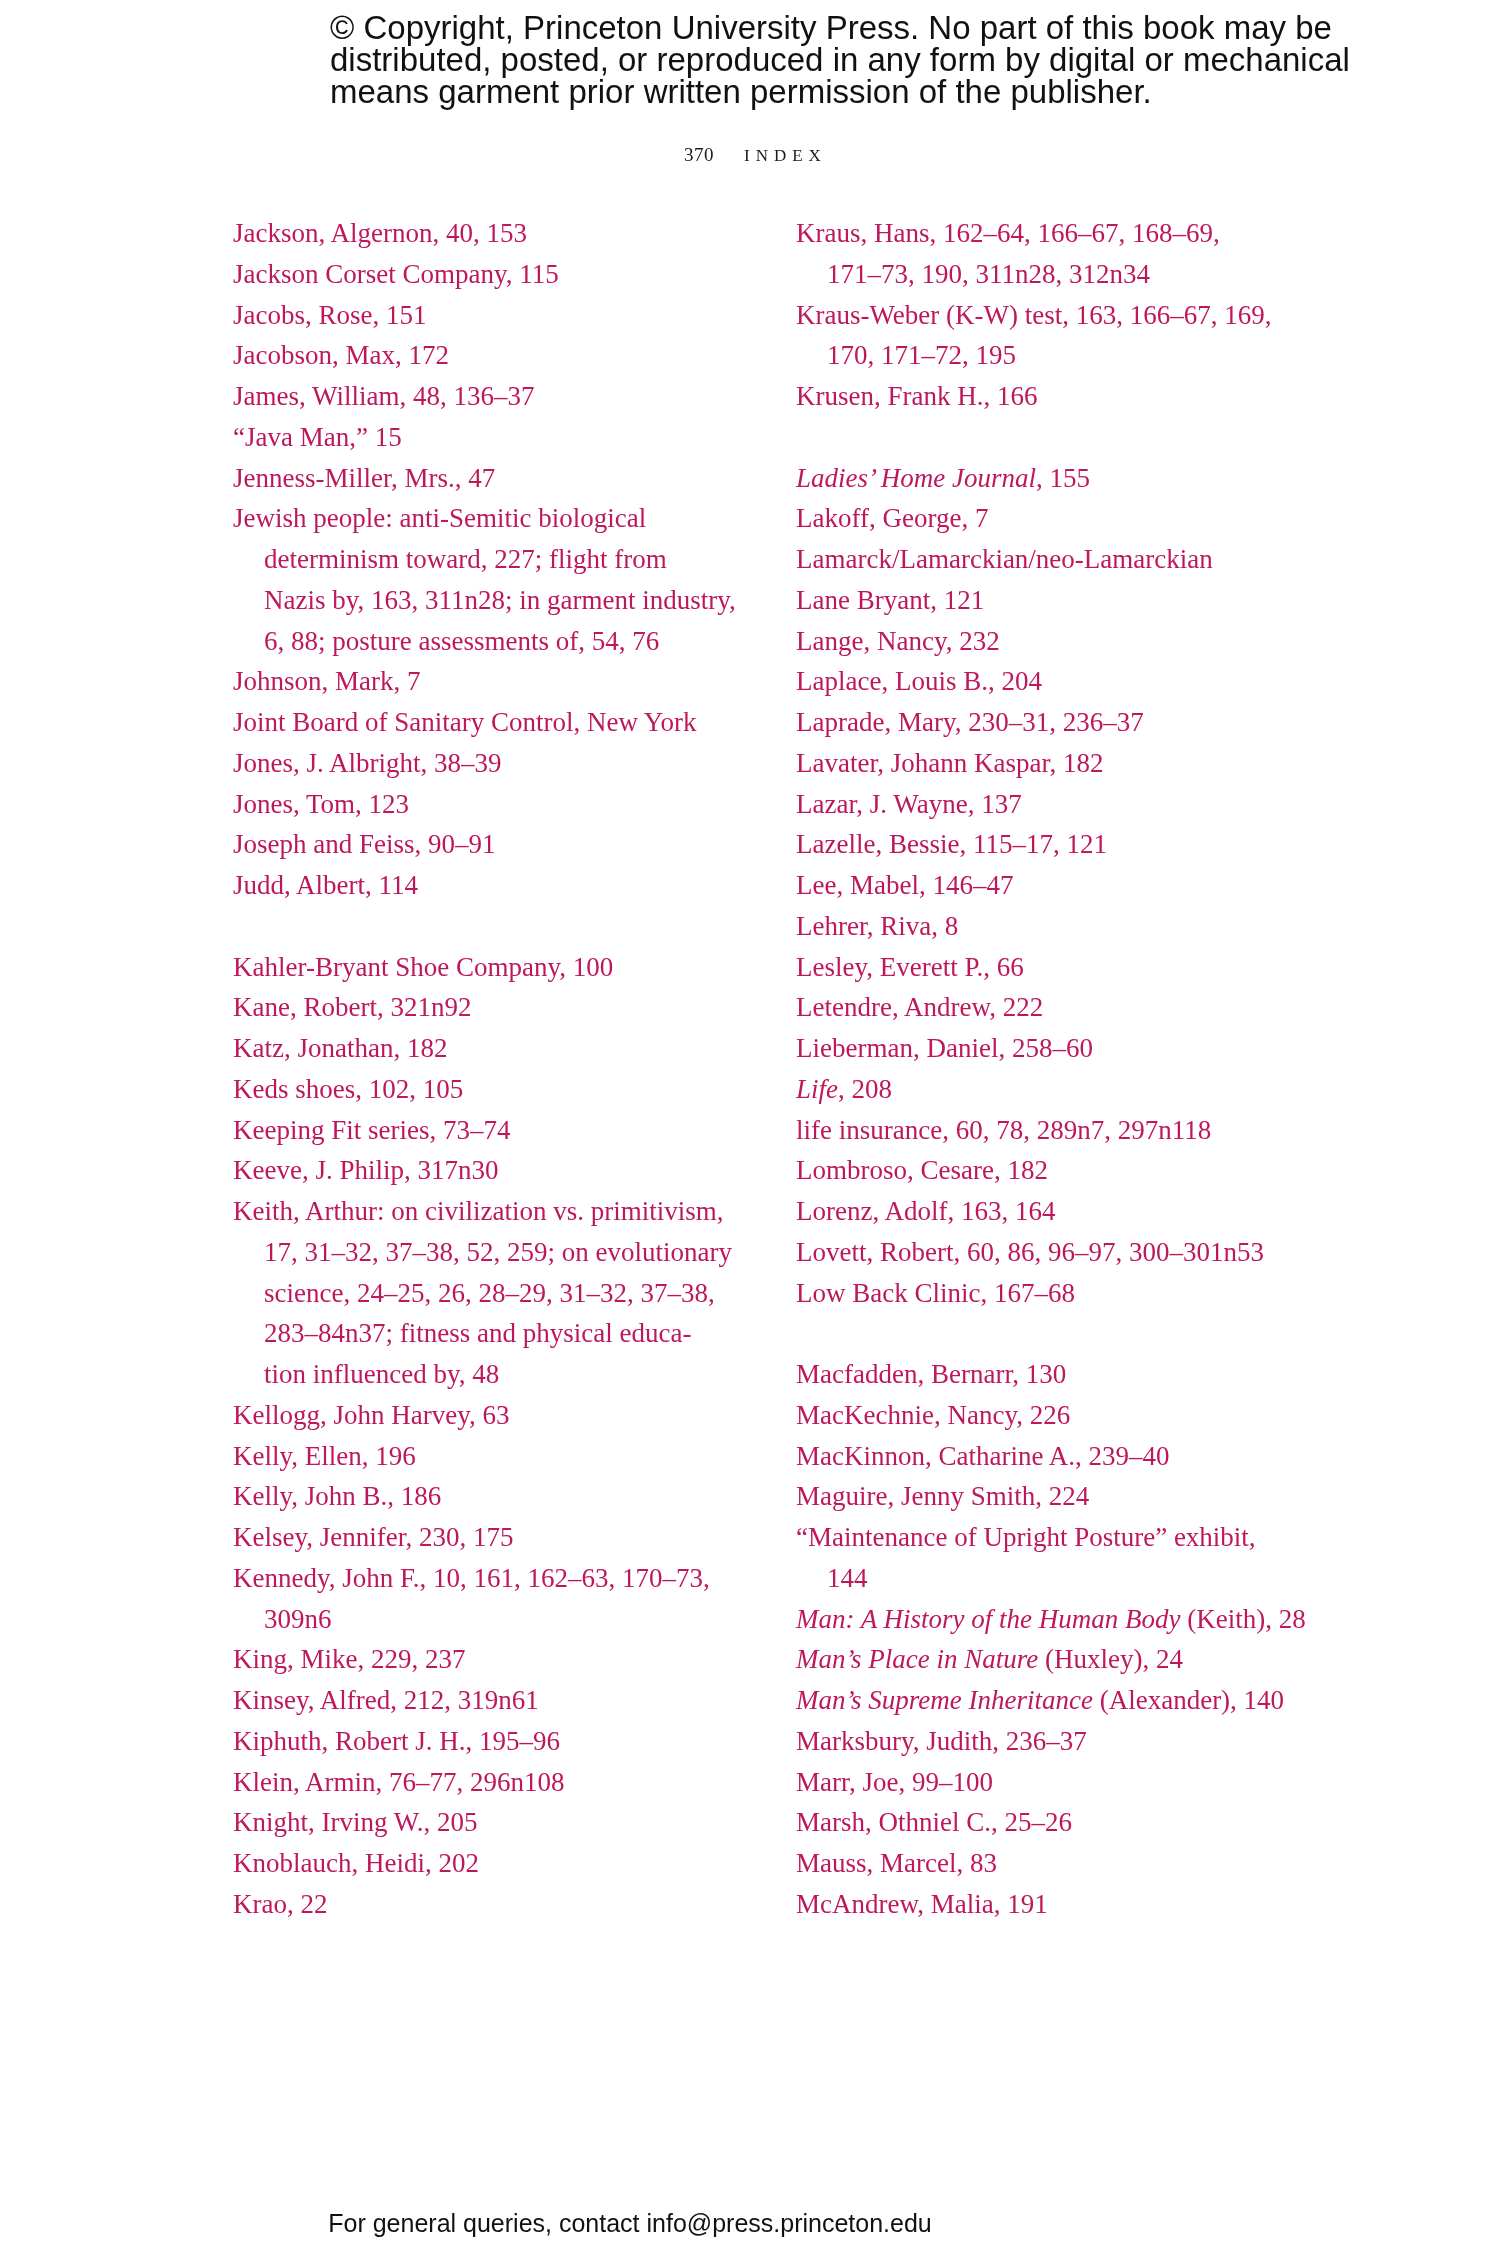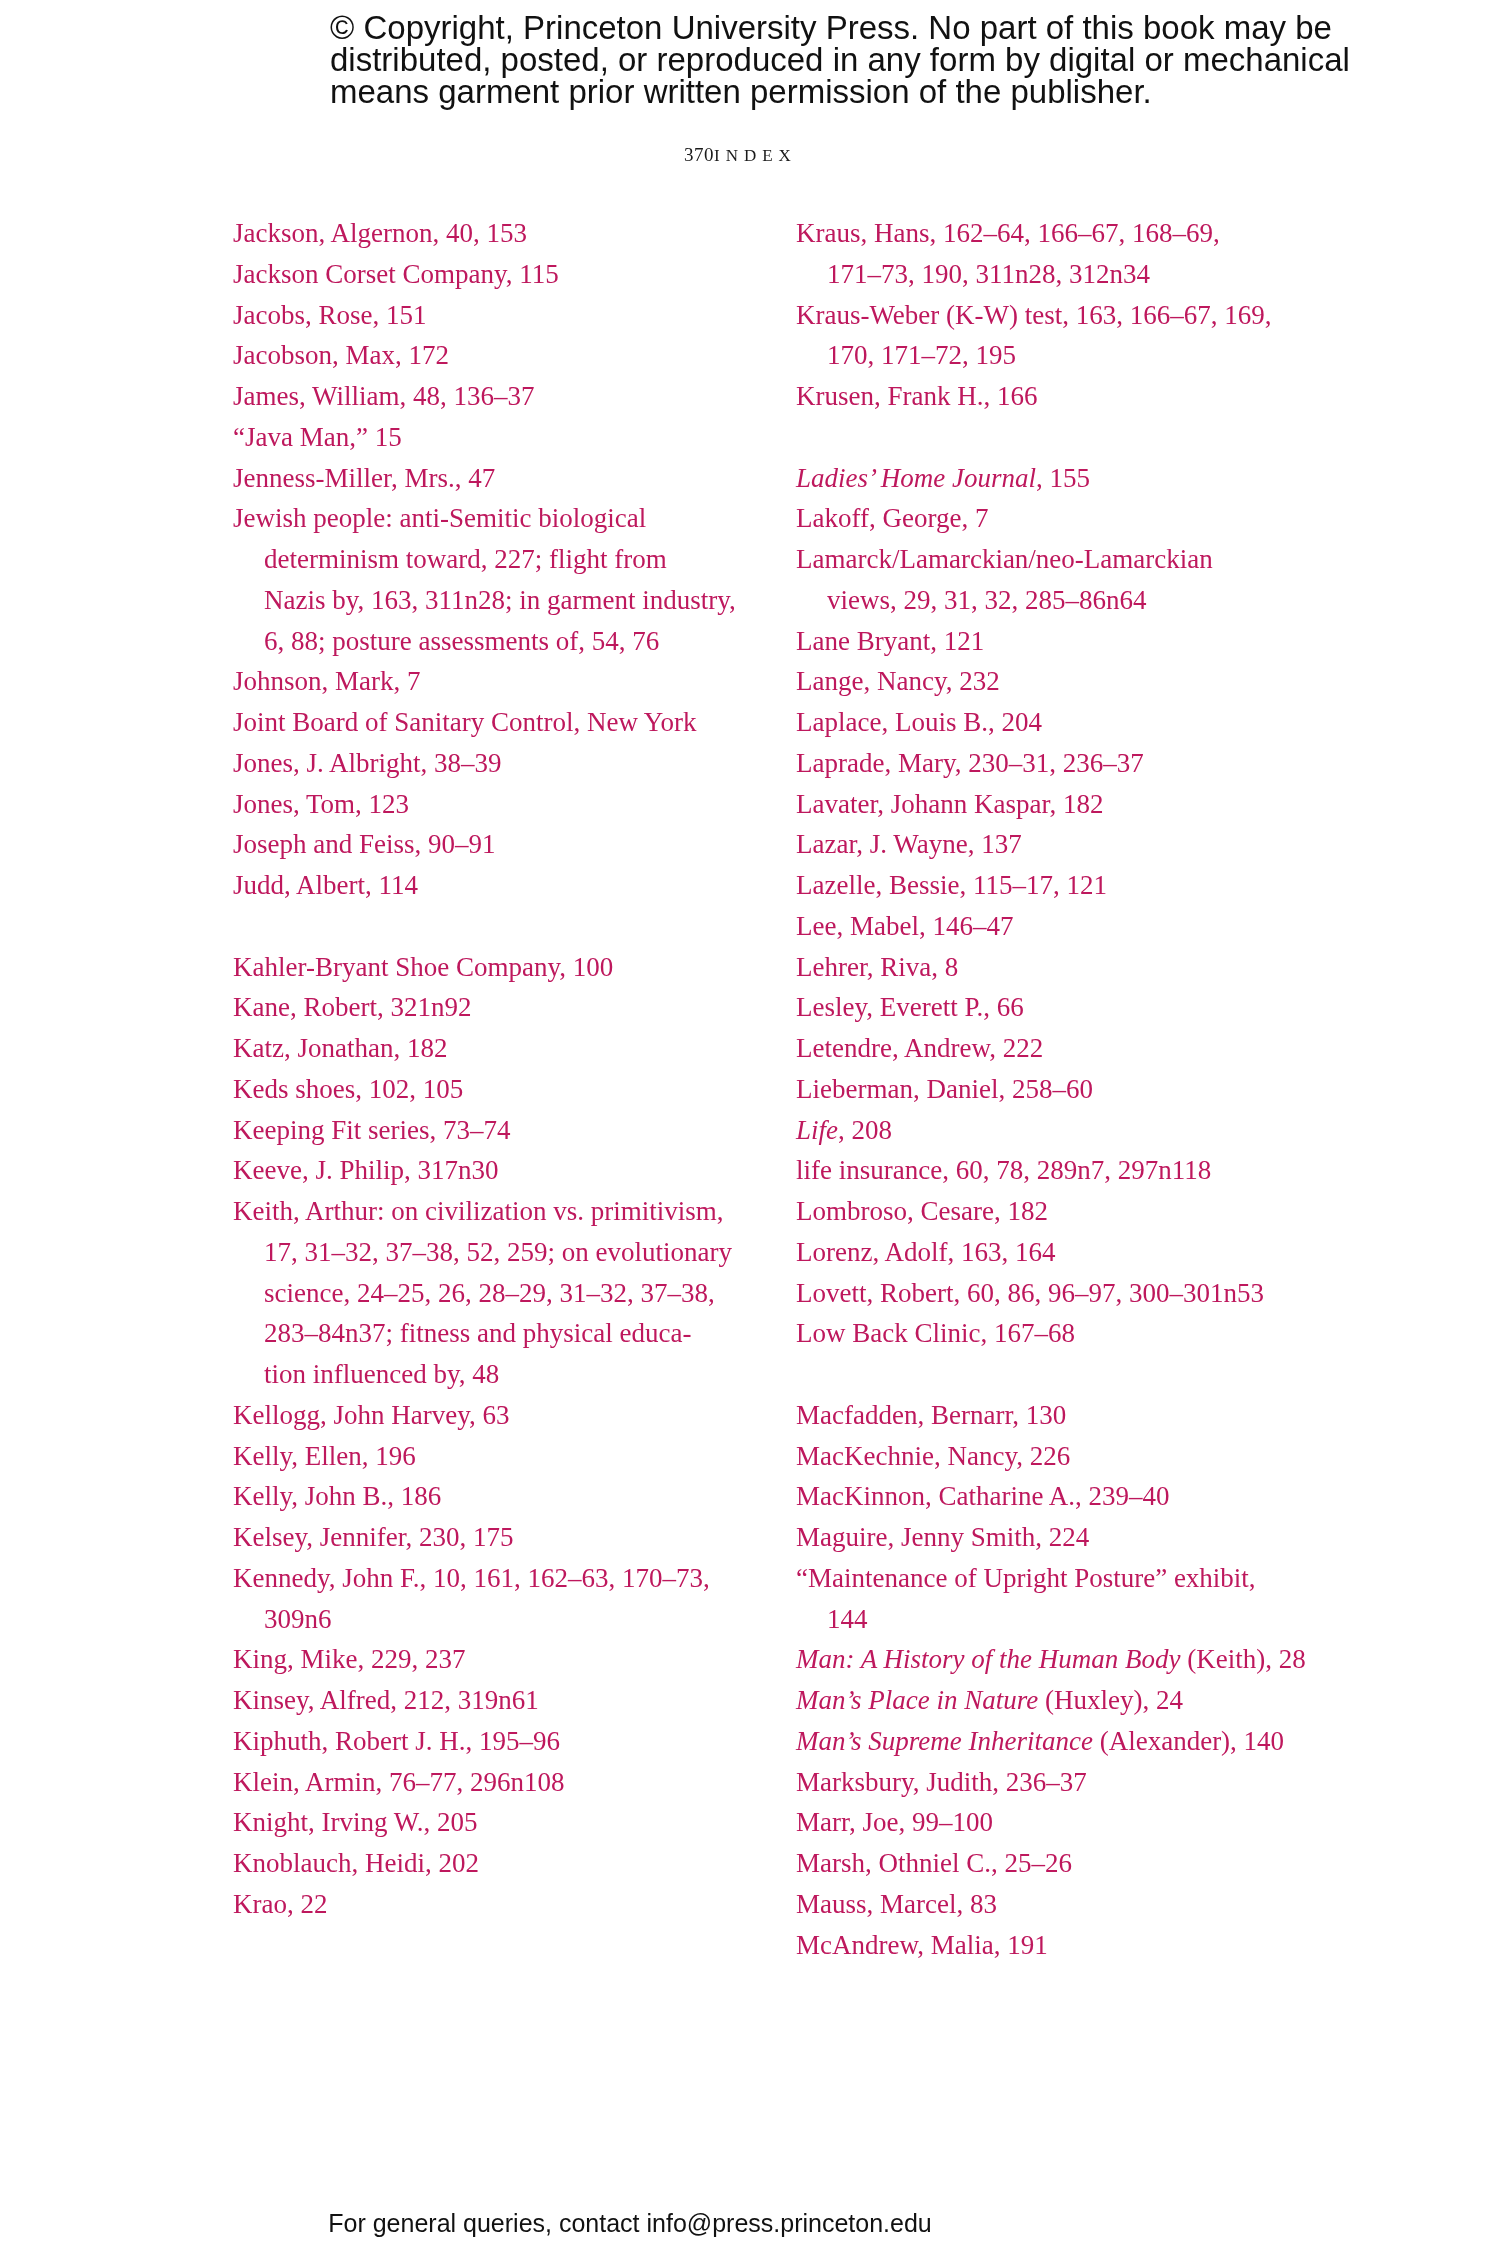--- a/index.html
+++ b/index.html
@@ -9,21 +9,21 @@
     font-family: "Liberation Sans", sans-serif; font-size: 33px; line-height: 32px;
     color: #111; white-space: nowrap;
   }
   .copyright div { height: 32px; }
   .running-head {
     position: absolute; left: 684px; top: 143px;
     font-family: "Liberation Serif", serif; font-size: 19px; line-height: 24px;
     color: #1a1a1a; white-space: nowrap;
   }
   .running-head .num { letter-spacing: 0.5px; }
-  .running-head .title { letter-spacing: 6px; font-size: 17px; }
+  .running-head .title { margin-left: 30px; letter-spacing: 6px; font-size: 17px; }
   .column {
     position: absolute; top: 213px;
     font-family: "Liberation Serif", serif; font-size: 27px; line-height: 40.76px;
     color: #be185d; white-space: nowrap;
   }
   .col-left { left: 233px; width: 520px; }
   .col-right { left: 796px; width: 540px; }
   .line { height: 40.76px; }
   .line.cont { padding-left: 31px; }
   .line .it { font-style: italic; }
@@ -93,21 +93,20 @@
 <div class="column col-right">
     <div class="line"><span class="it"></span><span>Kraus, Hans, 162–64, 166–67, 168–69,</span></div>
     <div class="line cont"><span class="it"></span><span>171–73, 190, 311n28, 312n34</span></div>
     <div class="line"><span class="it"></span><span>Kraus-Weber (K-W) test, 163, 166–67, 169,</span></div>
     <div class="line cont"><span class="it"></span><span>170, 171–72, 195</span></div>
     <div class="line"><span class="it"></span><span>Krusen, Frank H., 166</span></div>
     <div class="line"><span class="it"></span><span></span></div>
     <div class="line"><span class="it">Ladies’ Home Journal</span><span>, 155</span></div>
     <div class="line"><span class="it"></span><span>Lakoff, George, 7</span></div>
     <div class="line"><span class="it"></span><span>Lamarck/Lamarckian/neo-Lamarckian</span></div>
-    <div class="line cont"><span class="it"></span><span>views, 29, 31, 32, 285–86n64</span></div>
     <div class="line"><span class="it"></span><span>Lane Bryant, 121</span></div>
     <div class="line"><span class="it"></span><span>Lange, Nancy, 232</span></div>
     <div class="line"><span class="it"></span><span>Laplace, Louis B., 204</span></div>
     <div class="line"><span class="it"></span><span>Laprade, Mary, 230–31, 236–37</span></div>
     <div class="line"><span class="it"></span><span>Lavater, Johann Kaspar, 182</span></div>
     <div class="line"><span class="it"></span><span>Lazar, J. Wayne, 137</span></div>
     <div class="line"><span class="it"></span><span>Lazelle, Bessie, 115–17, 121</span></div>
     <div class="line"><span class="it"></span><span>Lee, Mabel, 146–47</span></div>
     <div class="line"><span class="it"></span><span>Lehrer, Riva, 8</span></div>
     <div class="line"><span class="it"></span><span>Lesley, Everett P., 66</span></div>

